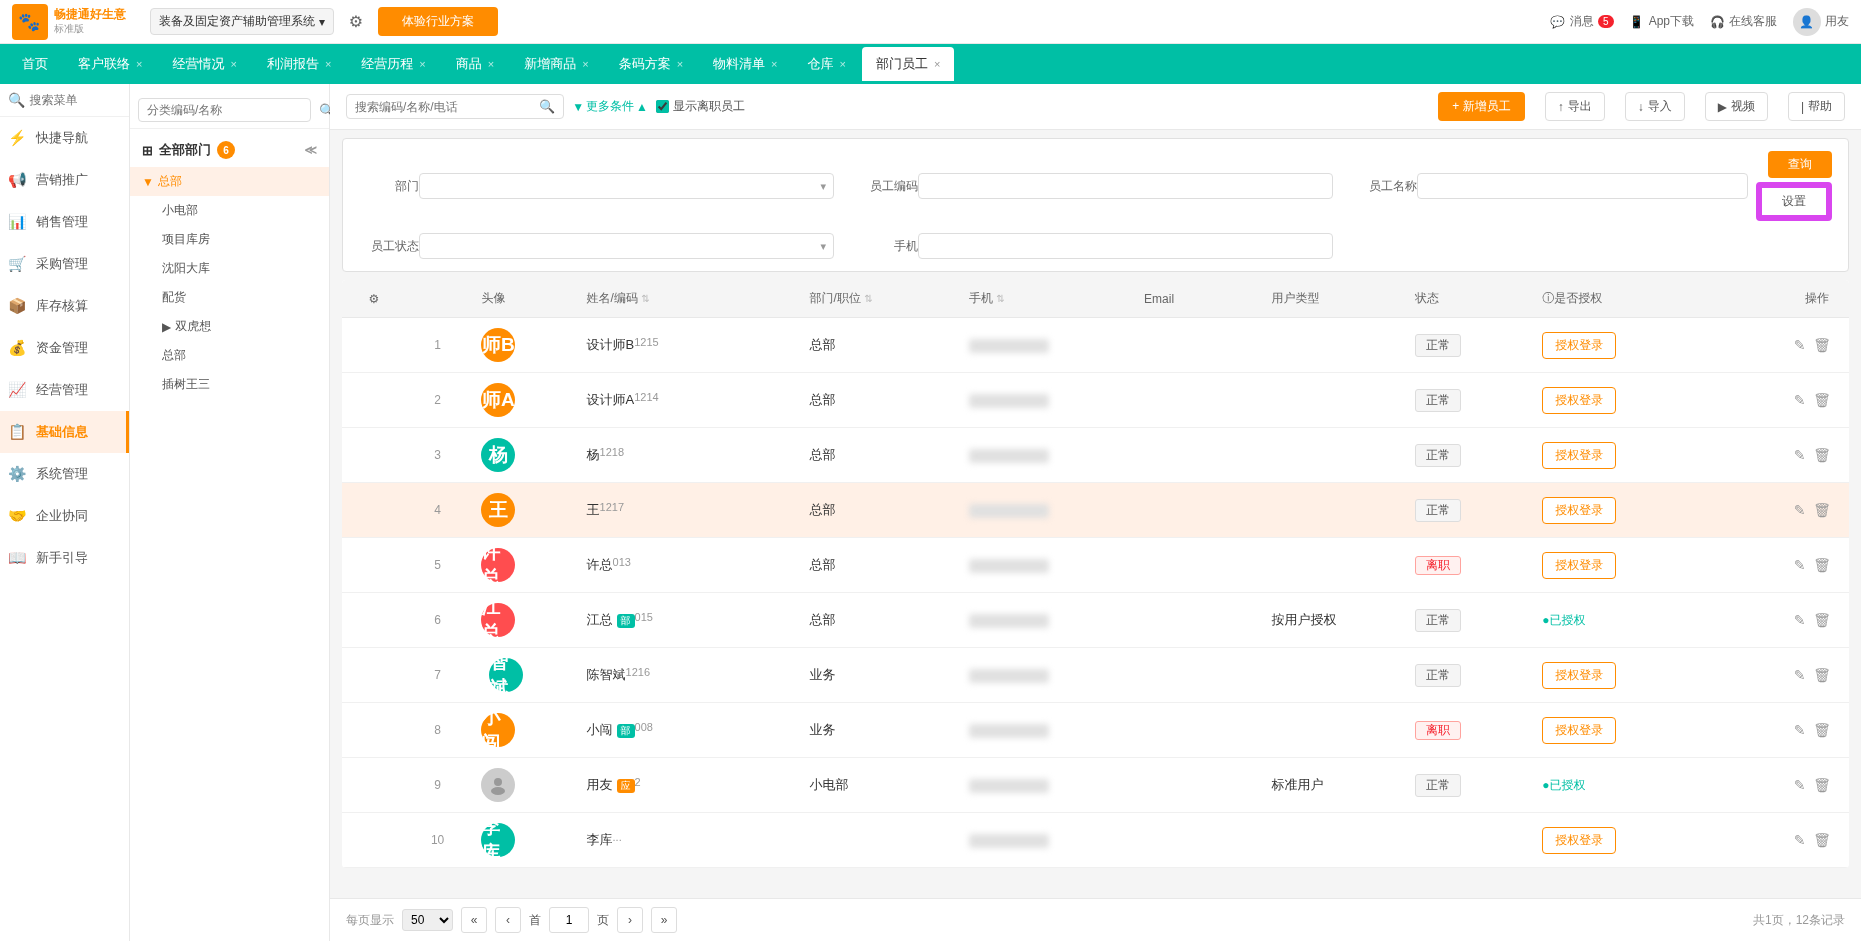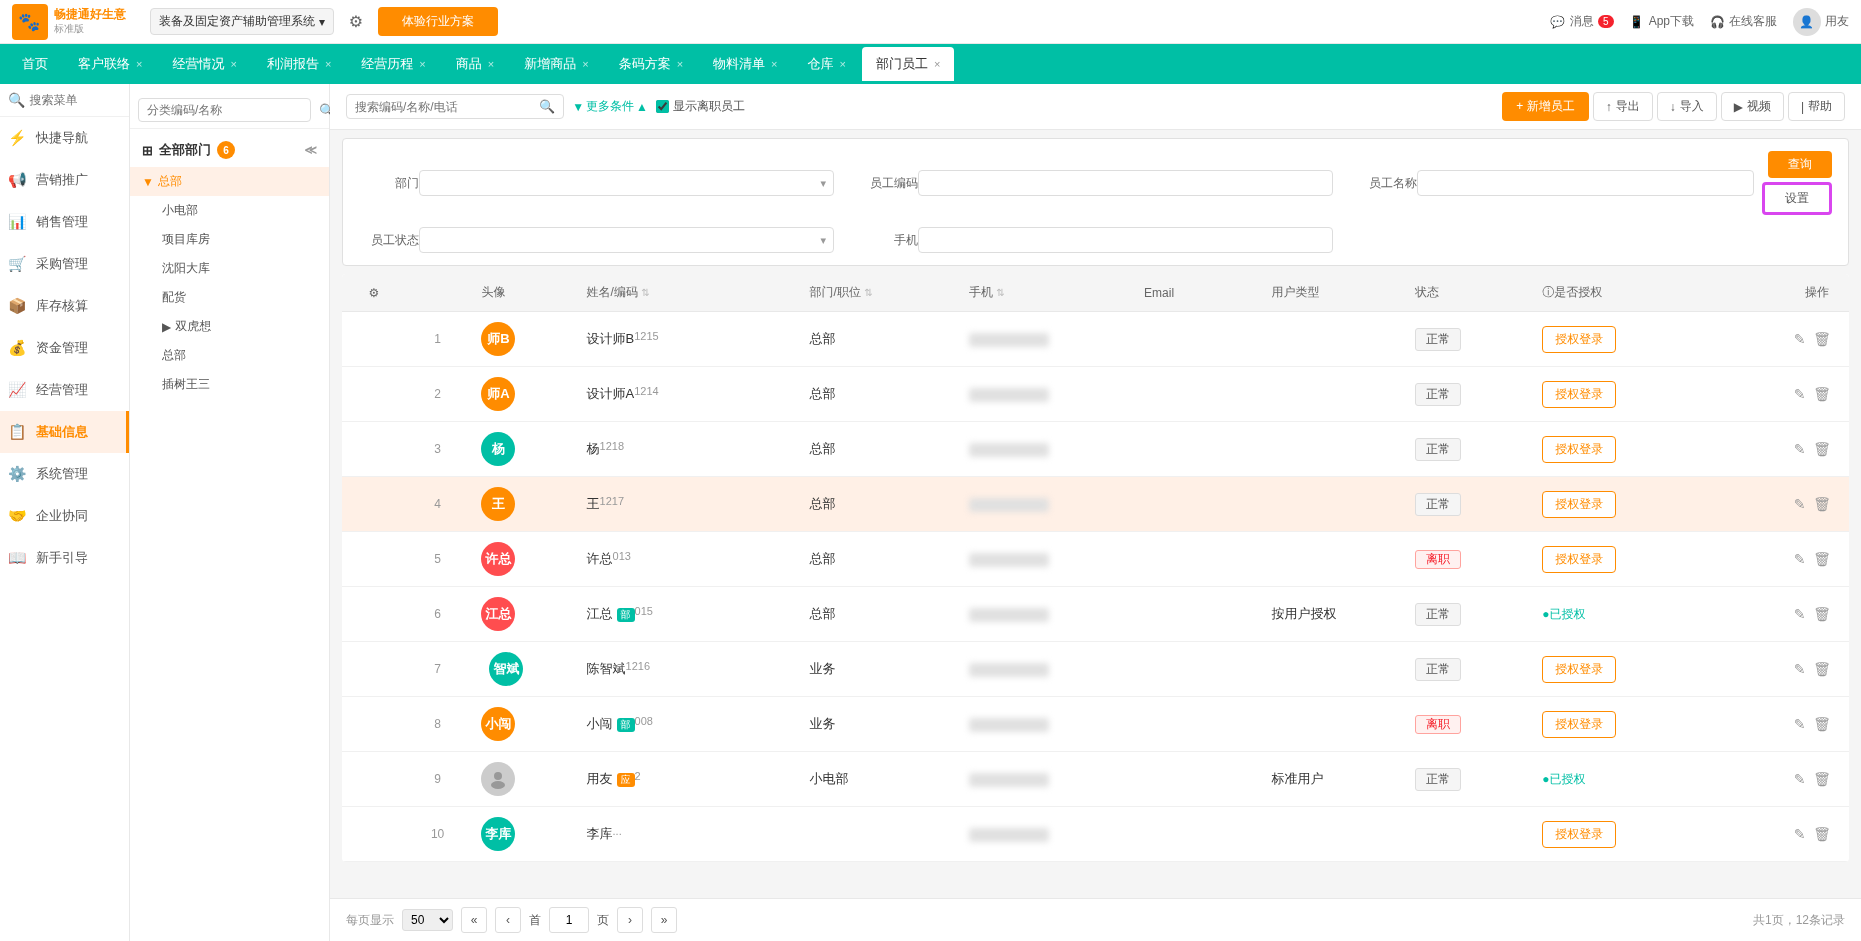--- a/index.html
+++ b/index.html
@@ -46,46 +46,46 @@
     
     .table-area { flex: 1; display: flex; flex-direction: column; overflow: hidden; background: #f5f5f5; }
     
     
     .toolbar { background: #fff; padding: 8px 16px; display: flex; align-items: center; gap: 8px; border-bottom: 1px solid #e8e8e8; flex-wrap: wrap; }
     .toolbar-search { display: flex; gap: 4px; border: 1px solid #ddd; border-radius: 4px; padding: 4px 8px; }
     .toolbar-search input { border: none; outline: none; font-size: 12px; width: 180px; }
     .toolbar-more { color: #00bfa5; font-size: 12px; cursor: pointer; display: flex; align-items: center; gap: 2px; }
     .toolbar-check { display: flex; align-items: center; gap: 4px; font-size: 12px; color: #555; }
     .toolbar-check input[type=checkbox] { accent-color: #00bfa5; }
-    .toolbar-right { margin-left: auto; display: flex; align-items: center; gap: 4px; }
+    .toolbar-right { margin-left: auto; display: flex; align-items: center; gap: 20px; }
     .btn-primary { background: #ff8c00; color: #fff; border: none; border-radius: 4px; padding: 6px 14px; font-size: 12px; cursor: pointer; }
     .btn-outline { background: #fff; color: #555; border: 1px solid #ddd; border-radius: 4px; padding: 5px 12px; font-size: 12px; cursor: pointer; display: flex; align-items: center; gap: 4px; }
 
     
     .filter-row { background: #fff; border: 1px solid #e0e0e0; margin: 8px 12px; border-radius: 4px; padding: 12px 16px; }
     .filter-grid { display: grid; grid-template-columns: 1fr 1fr 1fr; gap: 12px 24px; }
     .filter-item { display: flex; align-items: center; }
     .filter-label { font-size: 12px; color: #666; white-space: nowrap; min-width: 60px; text-align: right; }
     .filter-input { flex: 1; border: 1px solid #ddd; border-radius: 4px; padding: 5px 8px; font-size: 12px; outline: none; }
     .filter-select-wrap { flex: 1; position: relative; }
     .filter-select-wrap select { width: 100%; border: 1px solid #ddd; border-radius: 4px; padding: 5px 24px 5px 8px; font-size: 12px; background: #fff; outline: none; appearance: none; cursor: pointer; }
     .filter-select-wrap::after { content: '▾'; position: absolute; right: 8px; top: 50%; transform: translateY(-50%); color: #999; font-size: 11px; pointer-events: none; }
     .filter-actions { display: flex; flex-direction: column; gap: 4px; align-items: flex-end; }
     .btn-search { background: #ff8c00; color: #fff; border: none; border-radius: 4px; padding: 5px 20px; font-size: 12px; cursor: pointer; }
-    .btn-reset { background: #fff; color: #555; border: 3px solid #d946ef; border-radius: 4px; padding: 5px 20px; font-size: 12px; cursor: pointer; }
+    .btn-reset { background: #fff; color: #555; border: 6px solid #d946ef; border-radius: 4px; padding: 5px 20px; font-size: 12px; cursor: pointer; }
 
     
     .table-wrap { flex: 1; overflow-y: auto; padding: 0 12px 8px; }
     table { width: 100%; border-collapse: collapse; background: #fff; border-radius: 4px; overflow: hidden; }
     thead tr { background: #f5f5f5; }
     th { padding: 10px 12px; font-size: 12px; color: #666; font-weight: normal; text-align: left; border-bottom: 1px solid #e8e8e8; white-space: nowrap; }
     td { padding: 10px 12px; font-size: 13px; color: #333; border-bottom: 1px solid #f0f0f0; vertical-align: middle; }
     tr.highlighted td { background: #fff0e6; }
     .row-num { color: #999; font-size: 12px; text-align: center; }
-    .avatar-circle { width: 34px; height: 34px; border-radius: 50%; display: flex; align-items: center; justify-content: center; color: #fff; font-size: 13px; font-weight: bold; }
+    .avatar-circle { width: 34px; height: 34px; border-radius: 50%; display: flex; align-items: center; justify-content: center; color: #fff; font-size: 19px; font-weight: bold; }
     .name-code { display: flex; flex-direction: row; }
     .name-code .name { font-size: 13px; color: #333; }
     .name-code .code { font-size: 11px; color: #999; }
     .status-normal { display: inline-block; background: #f5f5f5; color: #555; border: 1px solid #ddd; border-radius: 3px; padding: 2px 10px; font-size: 12px; }
     .status-resigned { display: inline-block; background: #fff1f0; color: #f5222d; border: 1px solid #ffa39e; border-radius: 3px; padding: 0 10px; font-size: 12px; }
     .btn-auth { background: #fff; color: #ff8c00; border: 1px solid #ff8c00; border-radius: 4px; padding: 4px 12px; font-size: 12px; cursor: pointer; white-space: nowrap; }
     .auth-granted { color: #00bfa5; font-size: 12px; display: flex; align-items: center; gap: 2px; }
     .op-btn { background: none; border: none; cursor: pointer; color: #999; font-size: 14px; padding: 2px; }
     .blurred { display: inline-block; background: #e0e0e0; border-radius: 3px; height: 14px; width: 80px; vertical-align: middle; filter: blur(3px); }
     .dept-badge { display: inline-block; background: #00bfa5; color: #fff; border-radius: 3px; padding: 0 4px; font-size: 10px; margin-left: 4px; }

